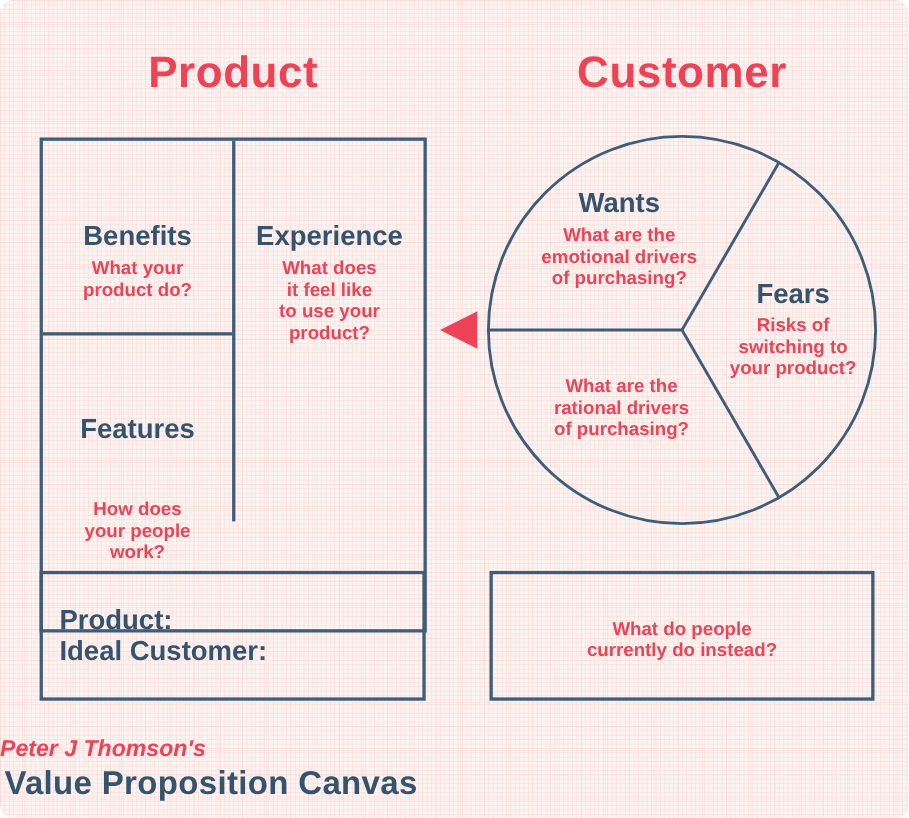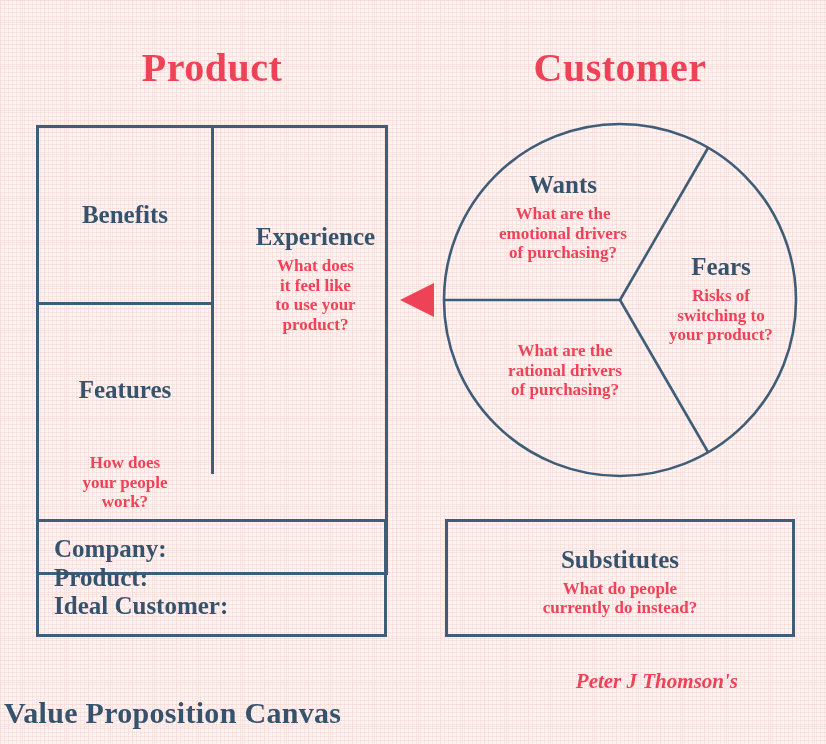--- a/index.html
+++ b/index.html
@@ -1,29 +1,30 @@
 <!DOCTYPE html>
 <html><head>
 <meta charset="utf-8">
 <style>
   * { margin: 0; padding: 0; box-sizing: border-box; }
   html, body { background: #ffffff; }
   .canvas {
     position: relative;
     width: 826px;
     height: 744px;
-    font-family: Liberation Serif, serif;
+    font-family: Liberation Sans, sans-serif;
     background-color: #fdf3f1;
     background-image:
       linear-gradient(rgba(247, 215, 213, 0.55) 1px, transparent 1px),
       linear-gradient(90deg, rgba(247, 215, 213, 0.55) 1px, transparent 1px),
       linear-gradient(rgba(248, 205, 203, 0.35) 1px, transparent 1px),
       linear-gradient(90deg, rgba(248, 205, 203, 0.35) 1px, transparent 1px);
     background-size: 4px 4px, 4px 4px, 22px 22px, 22px 22px;
     overflow: hidden;
+    border-radius: 13px;
   }
   .col-header {
     position: absolute;
     top: 44px;
     text-align: center;
     font-size: 40px;
     font-weight: bold;
     letter-spacing: 0.5px;
     color: #ee4256;
   }
@@ -51,21 +52,21 @@
   }
   .cell {
     position: absolute;
     display: flex;
     flex-direction: column;
     align-items: center;
     text-align: center;
   }
   #cell-benefits   { left: 0;     top: 0;     width: 172px; height: 174px; padding-top: 72px; }
   #cell-features   { left: 0;     top: 177px; width: 172px; height: 169px; padding-top: 70px; gap: 44px; }
-  #cell-experience { left: 175px; top: 0;     width: 171px; height: 346px; padding-top: 94px; margin-left: 16px; }
+  #cell-experience { left: 175px; top: 0;     width: 171px; height: 346px; padding-top: 72px; }
 
   .sec-title {
     font-size: 25px;
     font-weight: bold;
     line-height: 30px;
     color: #35536d;
     margin-bottom: 4px;
   }
   .sec-sub {
     font-size: 17px;
@@ -129,26 +130,25 @@
     align-items: center;
     text-align: center;
     padding-top: 6px;
   }
 
   
   .footer-attr {
     position: absolute;
     left: 0; top: 669px;
     width: 738px;
-    text-align: right;
+    text-align: left;
     font-size: 21px;
     font-weight: bold;
     font-style: italic;
     color: #ee4256;
-    padding-left: 44px;
   }
   .footer-title {
     position: absolute;
     left: 4px; top: 696px;
     width: 826px;
     text-align: left;
     font-size: 30px;
     font-weight: bold;
     letter-spacing: 0.3px;
     color: #35536d;
@@ -161,20 +161,22 @@
 
   <div class="col-header" id="hdr-product">Product</div>
   <div class="col-header" id="hdr-customer">Customer</div>
 
   <div class="product-box">
     <div class="divider-v"></div>
     <div class="divider-h"></div>
 
     <div class="cell" id="cell-benefits">
       <div class="sec-title">Benefits</div>
+      <div class="sec-sub">What your
+product do?</div>
     </div>
 
     <div class="cell" id="cell-features">
       <div class="sec-title">Features</div>
       <div class="sec-sub">How does
 your people
 work?</div>
     </div>
 
     <div class="cell" id="cell-experience">
@@ -207,27 +209,25 @@
   </div>
   <div class="seg-label" id="seg-needs">
     <div class="sec-sub">What are the
 rational drivers
 of purchasing?</div>
   </div>
 
   <div class="left-arrow"></div>
 
   <div class="bottom-box" id="company-box">
-    <div class="company-line">Company:</div>
     <div class="company-line">Product:</div>
     <div class="company-line">Ideal Customer:</div>
   </div>
 
   <div class="bottom-box" id="substitutes-box">
-    <div class="sec-title">Substitutes</div>
     <div class="sec-sub">What do people
 currently do instead?</div>
   </div>
 
   <div class="footer-attr">Peter J Thomson's</div>
   <div class="footer-title">Value Proposition Canvas</div>
 
 </div>
 
 </body></html>

